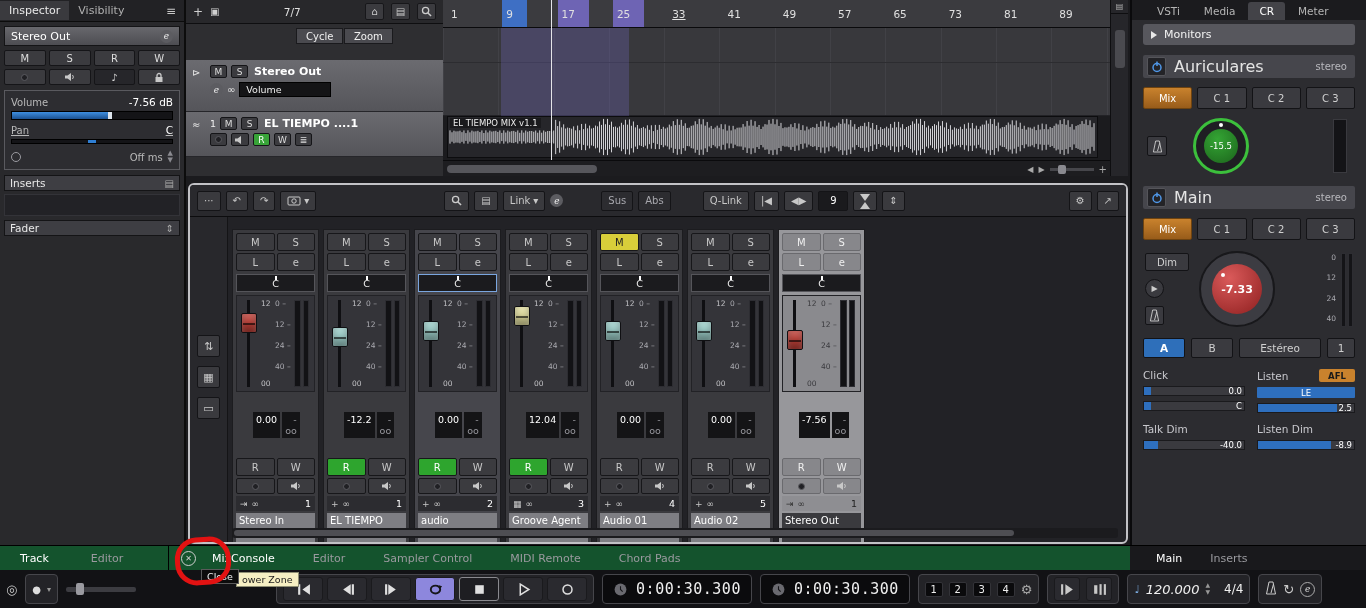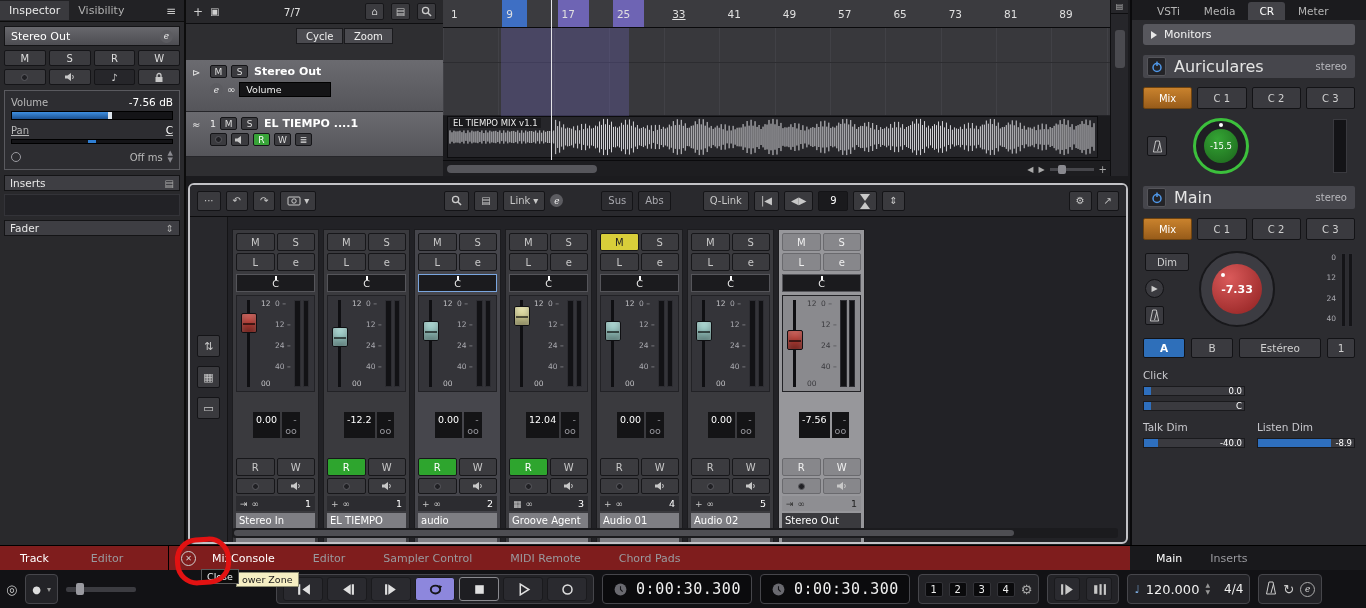--- a/index.html
+++ b/index.html
@@ -165,21 +165,21 @@
   .cl-lab { font-size:10.5px; color:#c8c8cd; display:flex; align-items:center; }
   .aflb { margin-left:auto; width:36px; height:13px; background:#c9822d; color:#1a1a1a; font-size:8.5px; font-weight:bold; display:flex; align-items:center; justify-content:center; border-radius:2px; }
   .hsl { margin-top:5px; height:10px; background:#3a3a3f; border:1px solid #1a1a1d; position:relative; font-size:8.5px; color:#fff; }
   .hsl .fl { position:absolute; left:0; top:0; bottom:0; background:#2e6fbe; }
   .hsl .vv { position:absolute; right:2px; top:0; line-height:8px; }
   .leb { margin-top:5px; height:11px; background:#2e6fbe; color:#fff; font-size:8.5px; display:flex; align-items:center; justify-content:center; border-radius:1px; }
   .rp-bottom { position:absolute; left:1130px; top:545px; width:236px; height:25px; background:#19191c; border-top:1px solid #000; display:flex; align-items:center; gap:28px; padding:0 26px; font-size:11px; }
   .rpb-main { color:#fff; } .rpb-ins { color:#9a9a9f; }
 
   
-  .ztabs { position:absolute; left:0; top:545px; width:1130px; height:25px; background:#7f1d1d; border-top:1px solid #000; display:flex; align-items:center; font-size:11px; }
+  .ztabs { position:absolute; left:0; top:545px; width:1130px; height:25px; background:#14532d; border-top:1px solid #000; display:flex; align-items:center; font-size:11px; }
   #ztabs-left { display:flex; gap:42px; padding-left:20px; width:168px; }
   .zdiv { width:1px; height:100%; background:#000; }
   .ztab { color:#9a9a9f; white-space:nowrap; }
   .ztab.on { color:#fff; }
   .zclose { width:15px; height:15px; border:1.5px solid #cfcfcf; border-radius:50%; color:#cfcfcf; display:flex; align-items:center; justify-content:center; font-size:8px; margin-left:12px; background:transparent; }
   #ztabs-center { display:flex; gap:38px; padding-left:16px; }
 
   
   .transport { position:absolute; left:0; top:570px; width:1366px; height:38px; background:#121215; display:flex; align-items:center; gap:8px; padding:0 6px; }
   .tbtn { background:none; border:none; color:#c8c8c8; font-size:13px; }
@@ -189,21 +189,21 @@
   .main-cluster { margin-left:132px; gap:4px; }
   .tpb { width:40px; height:24px; background:#2a2a2f; border:1px solid #1a1a1d; border-radius:3px; display:flex; align-items:center; justify-content:center; }
   .tpb.loop { background:#8d87dd; }
   .tpb.stop { background:#1e1e22; border:1px solid #8a8a8f; }
   .tpb svg { width:15px; height:13px; }
   .time-cluster { background:#0b0b0d; padding:2px 10px; gap:8px; }
   .timetxt { font-family:"DejaVu Sans Mono","Liberation Mono",monospace; font-size:15px; color:#f0f0f0; letter-spacing:.5px; }
   .mk { width:18px; height:15px; background:#0a0a0c; border:1px solid #333338; color:#eee; font-size:10px; display:flex; align-items:center; justify-content:center; border-radius:2px; }
   .gear { color:#aaa; font-size:13px; }
   .tempo-note { color:#7fb2e8; font-size:11px; }
-  .tempotxt { font-size:13px; color:#f0f0f0; }
+  .tempotxt { font-size:13px; color:#f0f0f0;font-style:italic; }
   .sigtxt { font-size:12px; color:#f0f0f0; margin-left:8px; }
   .mini-steps { display:flex; flex-direction:column; font-size:6px; color:#999; line-height:1.1; }
   .ecircle { width:15px; height:15px; border-radius:50%; border:1px solid #aaa; color:#ddd; font:italic 9px "DejaVu Serif",serif; display:flex; align-items:center; justify-content:center; background:none; }
 
   
   .ring { position:absolute; left:175px; top:537px; width:56px; height:48px; border:5px solid #e21212; border-radius:22px; z-index:60; pointer-events:none; transform:rotate(-4deg); }
   .tt-close { position:absolute; left:201px; top:569px; background:#0c0c0c; border:1px solid #5a5a5a; color:#f0f0f0; font-size:9.5px; padding:1px 5px; z-index:55;}
   .tt-zone { position:absolute; left:236px; top:572px; background:#f6efc3; border:1px solid #8f8f75; color:#1a1a1a; font-size:9.5px; padding:1px 5px; z-index:50; white-space:nowrap; }
 </style>
 </head>
@@ -902,20 +902,31 @@
             </div>
           <div class="hsl">
               <span class="fl" style="width:7%"></span>
               <span class="vv">0.0</span>
             </div>
           <div class="hsl">
               <span class="fl" style="width:7%"></span>
               <span class="vv">C</span>
             </div>
         </div>
+        <div class="cl-col2">
+          <div class="cl-lab">
+            <span>Listen</span>
+            <span class="aflb">AFL</span>
+          </div>
+          <div class="leb">LE</div>
+          <div class="hsl">
+              <span class="fl" style="width:82%"></span>
+              <span class="vv">2.5</span>
+            </div>
+        </div>
       </div>
       <div class="cl-grid" style="margin-top:10px;">
         <div class="cl-col">
           <div class="cl-lab">
               <span>Talk Dim</span>
             </div>
           <div class="hsl">
               <span class="fl" style="width:14%"></span>
               <span class="vv">-40.0</span>
             </div>

